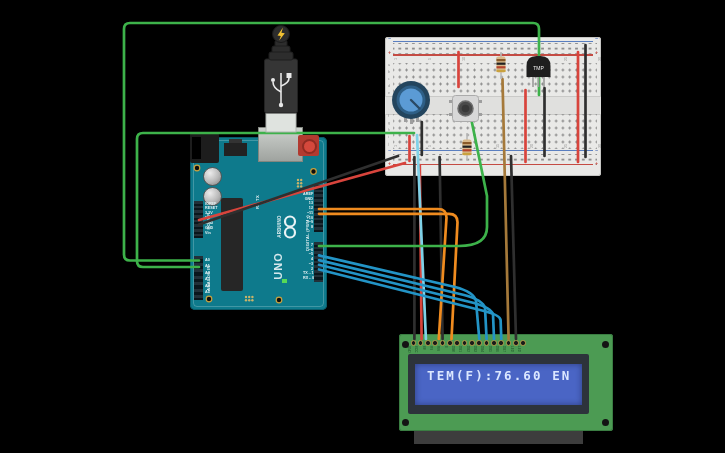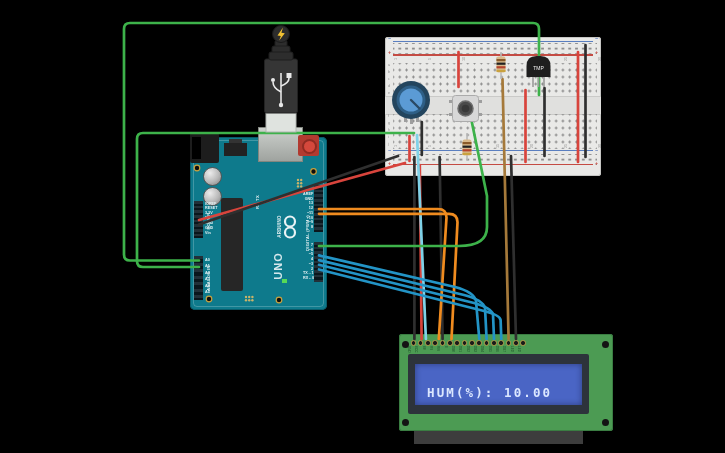--- a/index.html
+++ b/index.html
@@ -241,21 +241,21 @@
         <div class="lcd-pinlbl" style="--i: 9;">DB3</div>
         <div class="lcd-pinlbl" style="--i: 10;">DB4</div>
         <div class="lcd-pinlbl" style="--i: 11;">DB5</div>
         <div class="lcd-pinlbl" style="--i: 12;">DB6</div>
         <div class="lcd-pinlbl" style="--i: 13;">DB7</div>
         <div class="lcd-pinlbl" style="--i: 14;">LED</div>
         <div class="lcd-pinlbl" style="--i: 15;">LED</div>
       </div>
     <div id="lcd-bezel"></div>
     <div id="lcd-screen"></div>
-    <div class="lcd-line" id="lcd-line2">HUM(%): 10.00</div>
+    <div class="lcd-line" id="lcd-line1">TEM(F):76.60 EN</div>
   </div>
   <div id="lcd-bar"></div>
 
   <svg class="overlay" width="725" height="453" viewBox="0 0 725 453">
 
     <path class="wire" d="M 414.4 157 V 339" stroke="#2f2f2f"></path>
     <path class="wire" d="M 439.6 157 L 442.6 339" stroke="#2f2f2f"></path>
     <path class="wire" d="M 511 156 L 516 339" stroke="#2f2f2f"></path>
     <path class="wire" d="M 502.5 79 L 508.6 339" stroke="#a5793a"></path>
     <path class="wire" d="M 419.8 165 L 421.6 339" stroke="#d8443c"></path>

